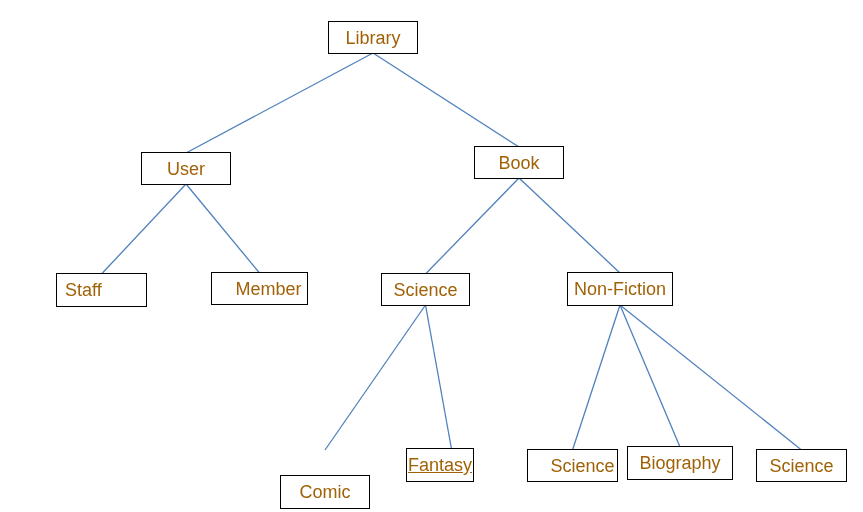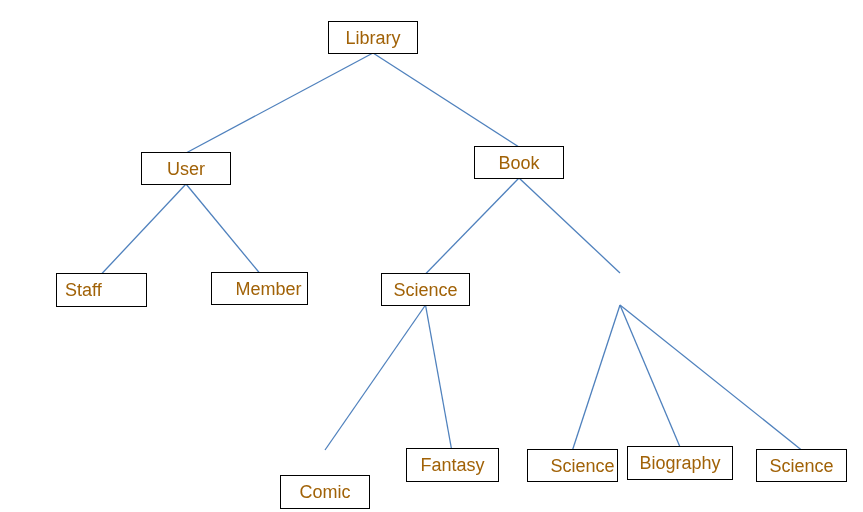--- a/index.html
+++ b/index.html
@@ -77,26 +77,29 @@
   </div>
 
   <div class="node" style="left:211px; top:272px; width:97px; height:33px;padding-left:18px;">
     <span>Member</span>
   </div>
 
   <div class="node" style="left:381px; top:273px; width:89px; height:33px;">
     <span>Science</span>
   </div>
 
+  <div class="node" style="left:567px; top:272px; width:106px; height:34px;">
+    <span>Non-Fiction</span>
+  </div>
 
   <div class="node" style="left:280px; top:475px; width:90px; height:34px;">
     <span>Comic</span>
   </div>
 
-  <div class="node" style="left:406px; top:448px; width:93px; height:34px;">
+  <div class="node" style="left:406px; top:448px; width:68px; height:34px;text-decoration:underline;">
     <span>Fantasy</span>
   </div>
 
   <div class="node" style="left:527px; top:449px; width:91px; height:33px;padding-left:20px;">
     <span>Science</span>
   </div>
 
   <div class="node" style="left:627px; top:446px; width:106px; height:34px;">
     <span>Biography</span>
   </div>

